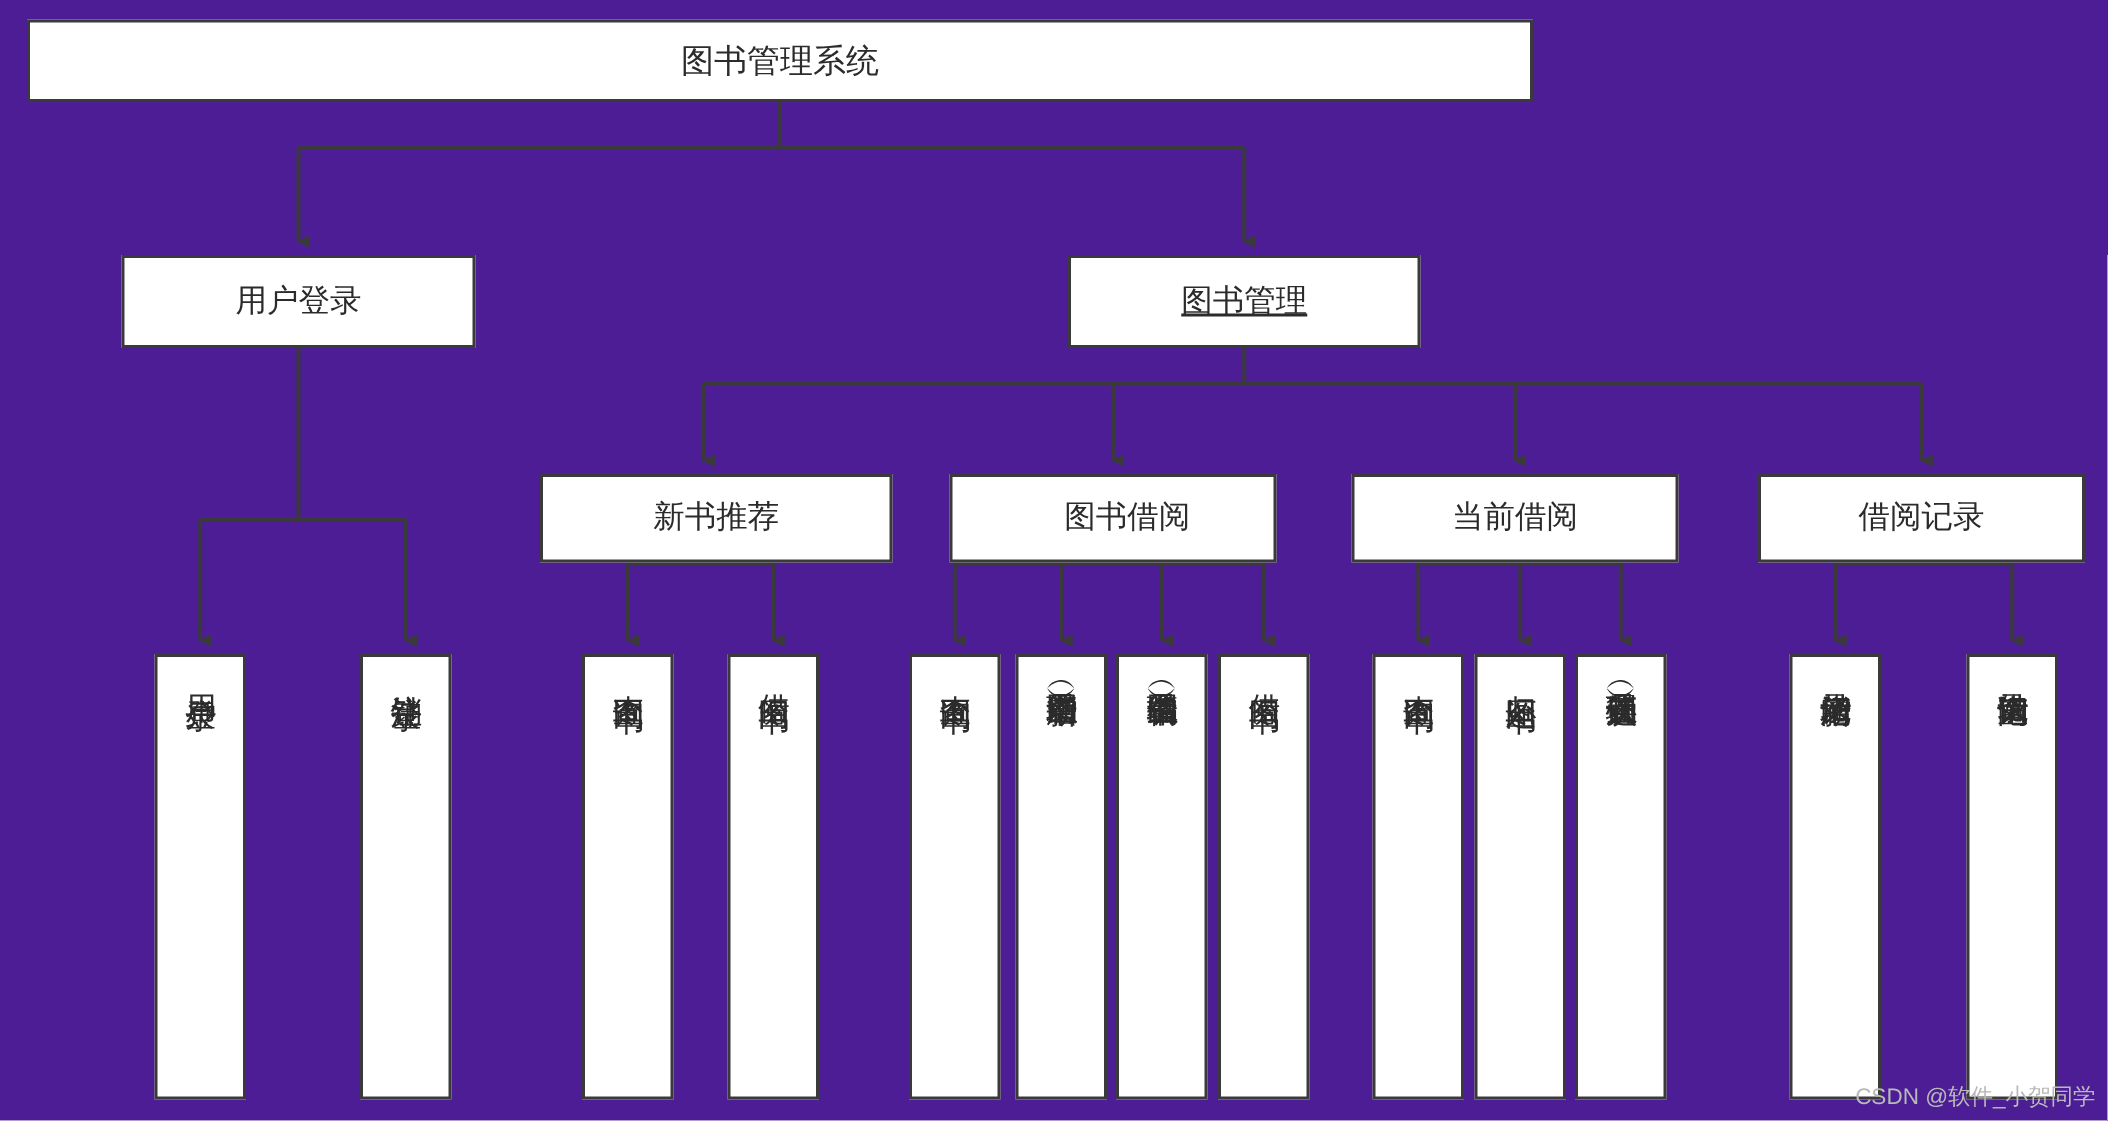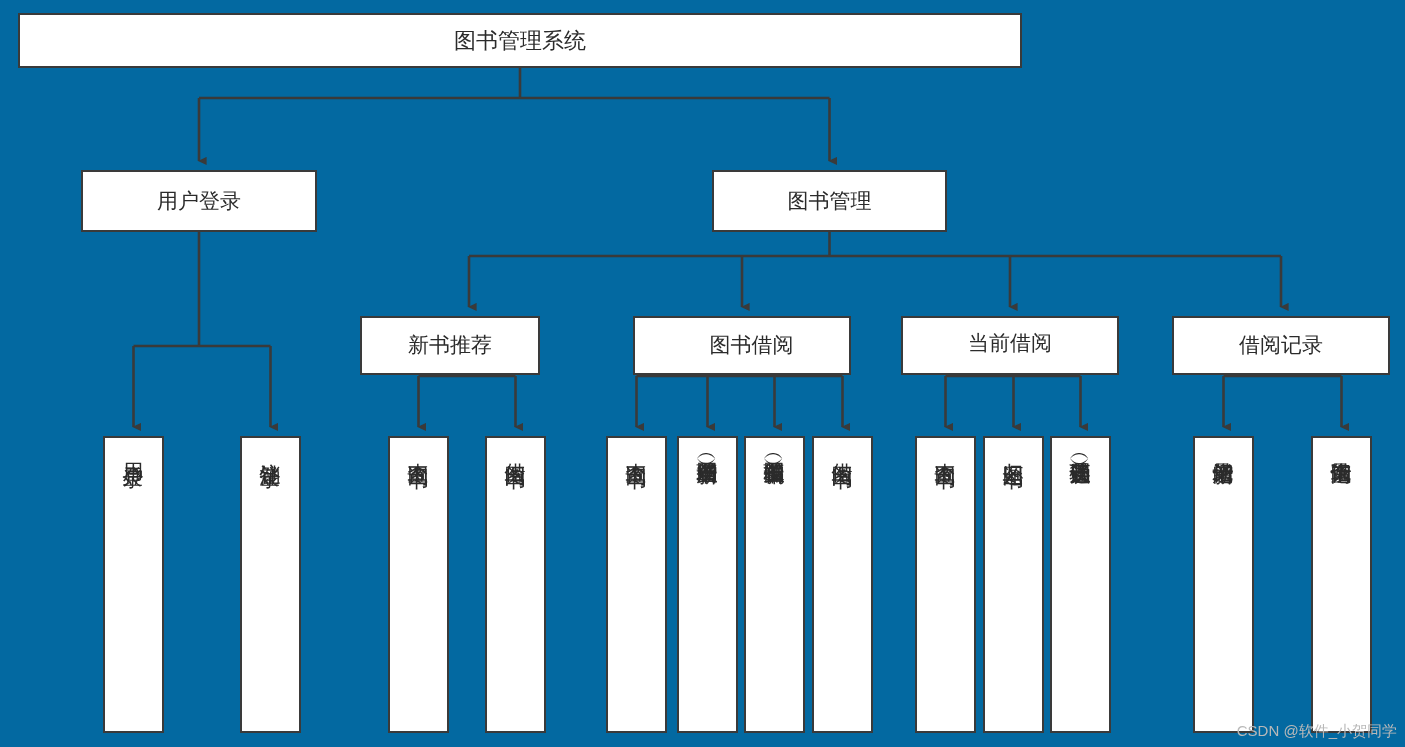--- a/index.html
+++ b/index.html
@@ -7,21 +7,21 @@
     padding: 0;
     background: #ffffff;
   }
   body {
     font-family: "Liberation Sans", "DejaVu Sans", sans-serif;
   }
   #canvas {
     position: relative;
     width: 1405px;
     height: 747px;
-    background: #0369a1;
+    background: #4c1d95;
     overflow: hidden;
   }
   #edges {
     position: absolute;
     left: 0;
     top: 0;
     width: 1405px;
     height: 747px;
     pointer-events: none;
   }
@@ -117,30 +117,30 @@
       </g>
   </svg>
 
   <div id="nodes-layer">
       <div class="node n-root" style="left: 18px; top: 13px; width: 1004px; height: 55px;">
         <span class="lbl">图书管理系统</span>
       </div>
       <div class="node n-h" style="left: 81px; top: 170px; width: 236px; height: 62px;">
         <span class="lbl">用户登录</span>
       </div>
-      <div class="node n-h" style="left: 712px; top: 170px; width: 235px; height: 62px;">
+      <div class="node n-h" style="left: 712px; top: 170px; width: 235px; height: 62px; text-decoration: underline;">
         <span class="lbl">图书管理</span>
       </div>
-      <div class="node n-h" style="left: 360px; top: 316px; width: 180px; height: 59px;">
+      <div class="node n-h" style="left: 360px; top: 316px; width: 235px; height: 59px;">
         <span class="lbl">新书推荐</span>
       </div>
       <div class="node n-h" style="left: 633px; top: 316px; width: 218px; height: 59px; padding-left: 19px;">
         <span class="lbl">图书借阅</span>
       </div>
-      <div class="node n-h" style="left: 901px; top: 316px; width: 218px; height: 59px; font-family: Liberation Mono, monospace;">
+      <div class="node n-h" style="left: 901px; top: 316px; width: 218px; height: 59px;">
         <span class="lbl">当前借阅</span>
       </div>
       <div class="node n-h" style="left: 1172px; top: 316px; width: 218px; height: 59px;">
         <span class="lbl">借阅记录</span>
       </div>
       <div class="node n-leaf" style="left: 103px; top: 436px; width: 61px; height: 297px;">
         <span class="lbl">用户登录</span>
       </div>
       <div class="node n-leaf" style="left: 240px; top: 436px; width: 61px; height: 297px;">
         <span class="lbl">注销登录</span>

